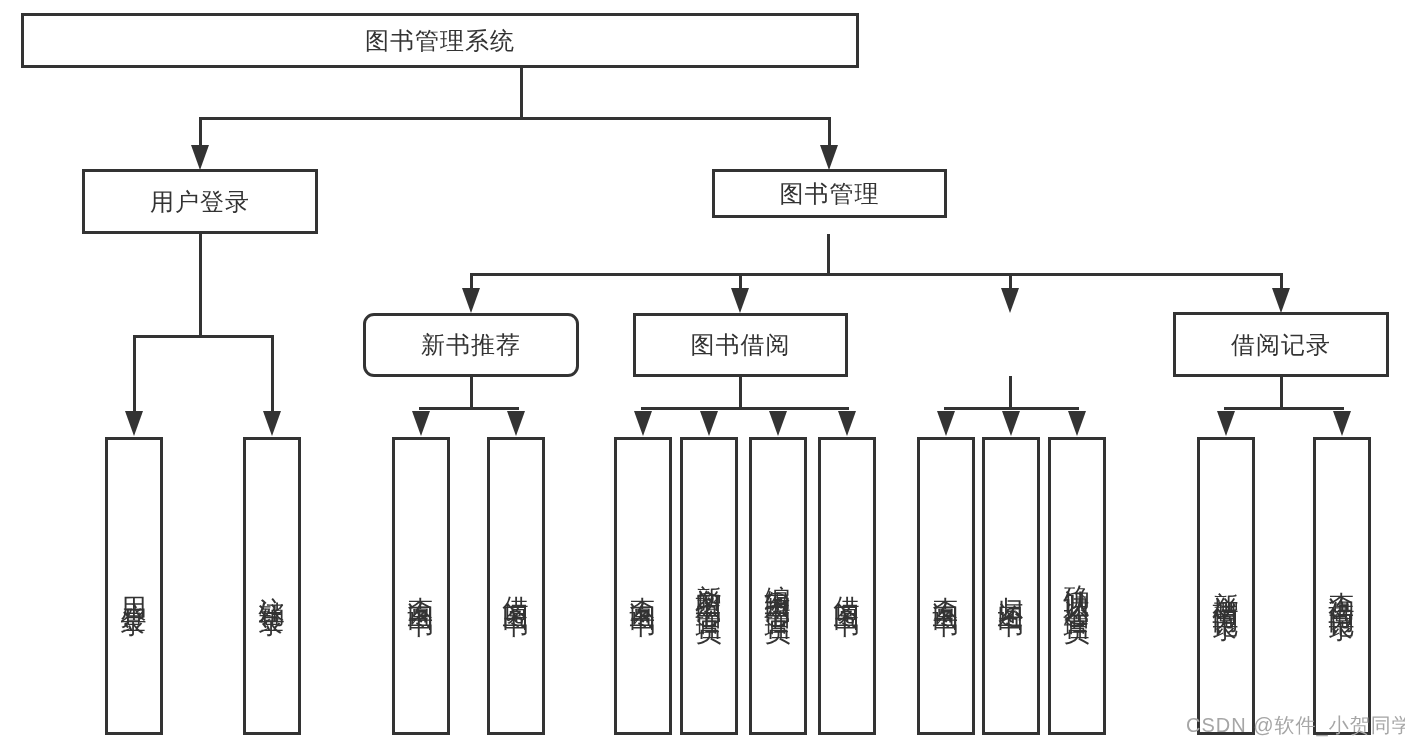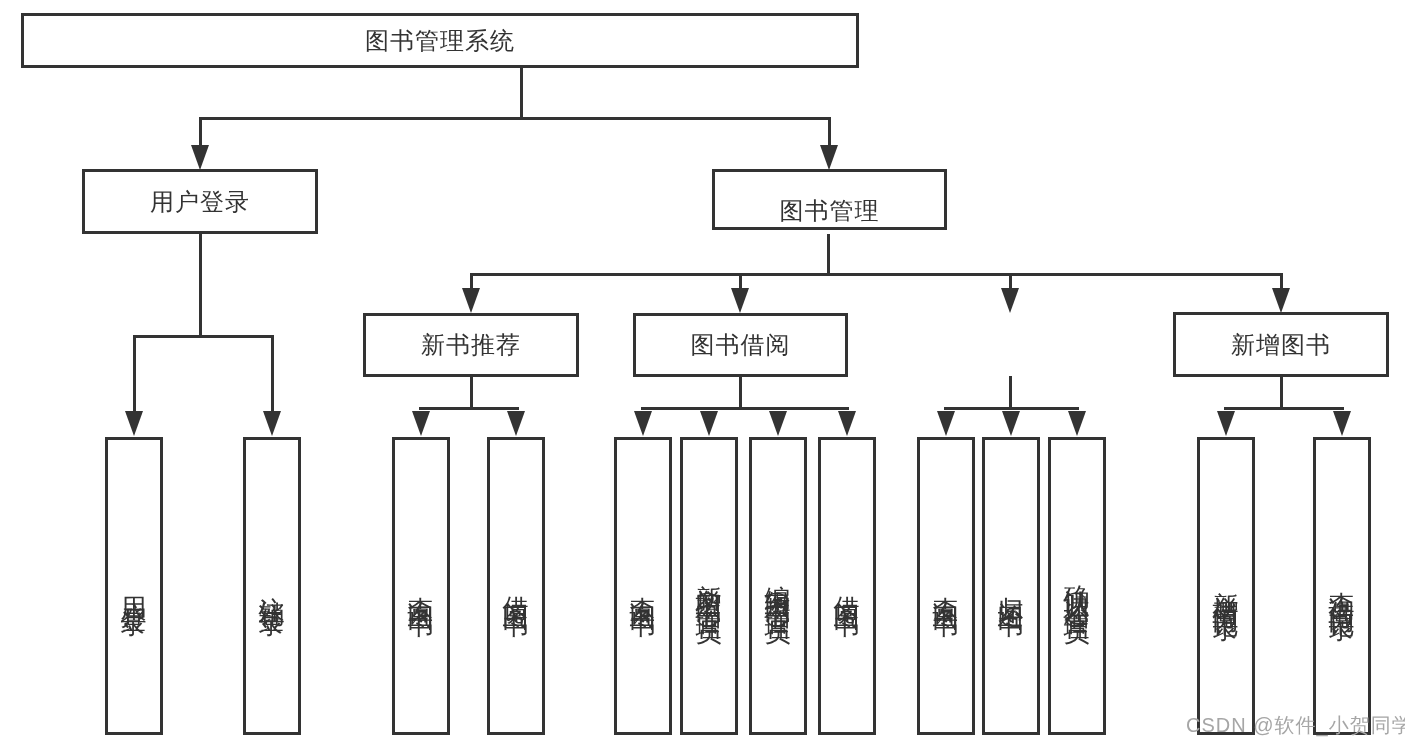--- a/index.html
+++ b/index.html
@@ -128,35 +128,35 @@
   <div class="arrow" style="left:1333px; top:411px;"></div>
 
   <div class="node" style="left:21px; top:13px; width:838px; height:55px;">
     <span>图书管理系统</span>
   </div>
 
   <div class="node" style="left:82px; top:169px; width:236px; height:65px;">
     <span>用户登录</span>
   </div>
 
-  <div class="node" style="left:712px; top:169px; width:235px; height:61px;align-items:flex-end;">
+  <div class="node" style="left:712px; top:169px; width:235px; height:49px;">
     <span>图书管理</span>
   </div>
 
-  <div class="node" style="left:363px; top:313px; width:216px; height:64px;">
+  <div class="node" style="left:363px; top:313px; width:216px; height:64px;border-radius:11px;">
     <span>新书推荐</span>
   </div>
 
   <div class="node" style="left:633px; top:313px; width:215px; height:64px;">
     <span>图书借阅</span>
   </div>
 
 
   <div class="node" style="left:1173px; top:312px; width:216px; height:65px;">
-    <span>新增图书</span>
+    <span>借阅记录</span>
   </div>
 
   <div class="leaf" style="left:105px;">
     <span>用户登录</span>
   </div>
   <div class="leaf" style="left:243px;">
     <span>注销登录</span>
   </div>
   <div class="leaf" style="left:392px;">
     <span>查询图书</span>

